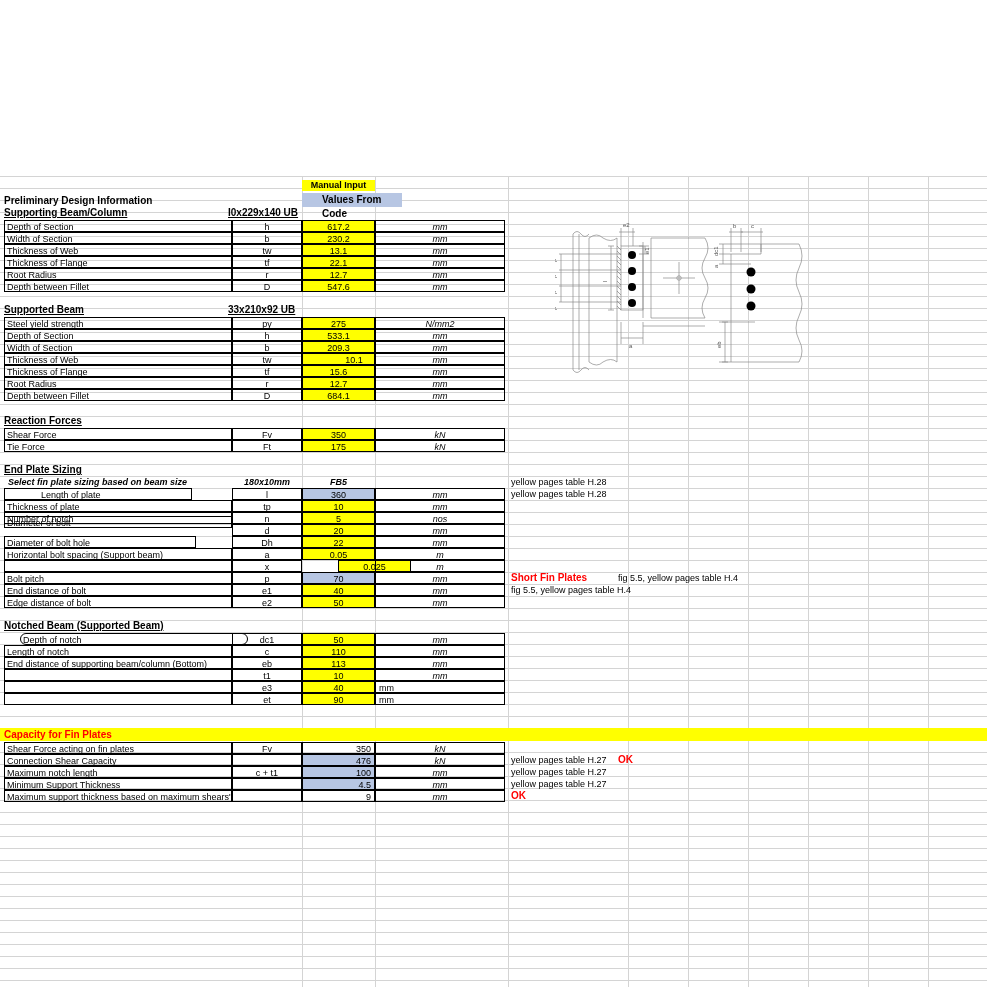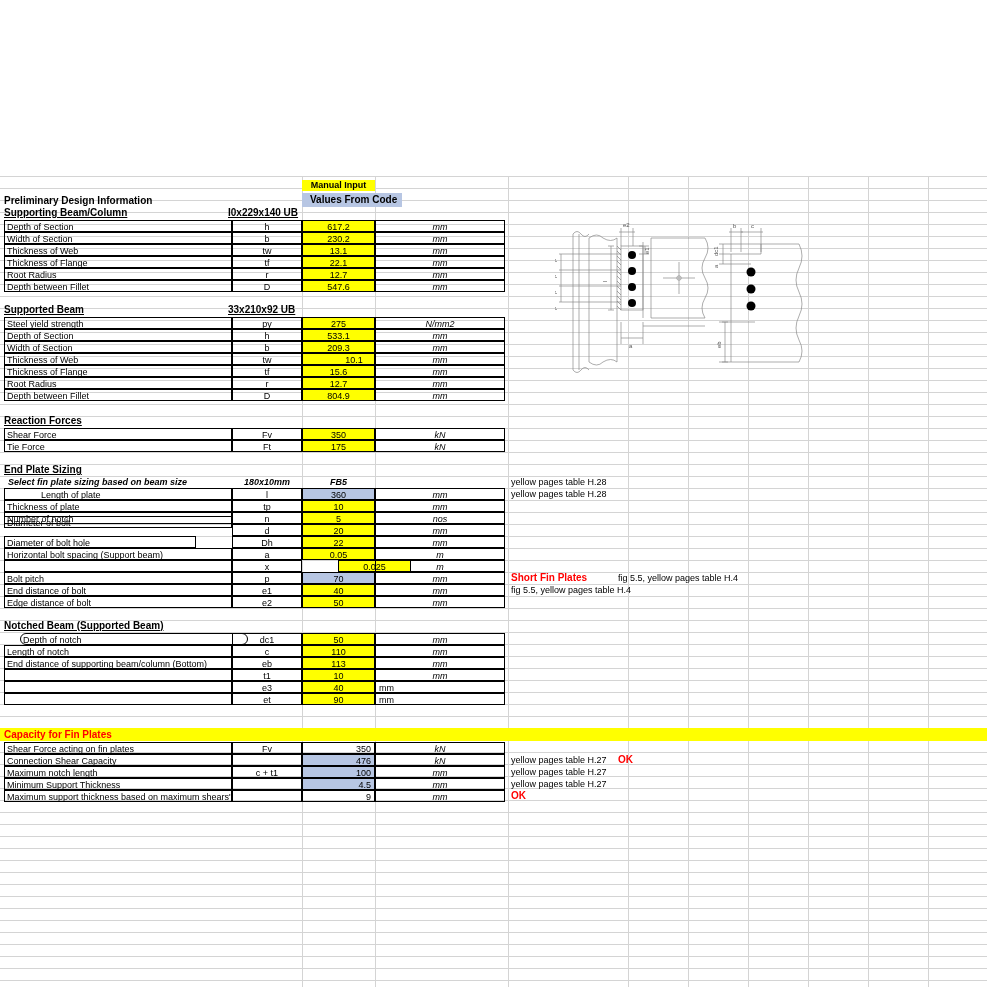--- a/index.html
+++ b/index.html
@@ -43,21 +43,21 @@
   .banner{position:absolute;left:0;top:0;width:987px;height:13px;
           background:#ffff00;}
   .banner-txt{position:absolute;left:4px;top:0;height:13px;line-height:13px;
           font-weight:bold;font-size:10px;color:#ff0000;}
 
   
   #legend-manual{position:absolute;left:302px;top:180px;width:73px;height:11px;
       background:#ffff00;line-height:11px;text-align:center;font-weight:bold;
       font-size:9px;overflow:hidden;}
   #legend-code{position:absolute;left:302px;top:193px;width:100px;height:14px;
-      background:#b7c6e3;line-height:14px;text-align:left;padding-left:8px;
+      background:#b7c6e3;line-height:14px;text-align:left;padding-left:20px;
       font-weight:bold;font-size:10px;box-sizing:border-box;}
 
   
   #diagram{position:absolute;left:555px;top:222px;width:260px;height:160px;}
   #diagram svg{display:block;}
 </style>
 </head>
 <body>
 
 <div id="gridlayer">
@@ -192,37 +192,37 @@
     <div class="cell bx c-label" style="top:189px;left:4px;width:228px;">Thickness of Flange</div>
     <div class="cell bx c-sym" style="top:189px;">tf</div>
     <div class="cell bx c-val yellow" style="top:189px;">15.6</div>
     <div class="cell bx c-unit italic" style="top:189px;">mm</div>
     <div class="cell bx c-label" style="top:201px;left:4px;width:228px;">Root Radius</div>
     <div class="cell bx c-sym" style="top:201px;">r</div>
     <div class="cell bx c-val yellow" style="top:201px;">12.7</div>
     <div class="cell bx c-unit italic" style="top:201px;">mm</div>
     <div class="cell bx c-label" style="top:213px;left:4px;width:228px;">Depth between Fillet</div>
     <div class="cell bx c-sym" style="top:213px;">D</div>
-    <div class="cell bx c-val yellow" style="top:213px;">804.9</div>
+    <div class="cell bx c-val yellow" style="top:213px;">684.1</div>
     <div class="cell bx c-unit italic" style="top:213px;">mm</div>
     <div class="cell hdr" style="left:4px;width:250px;top:239px;">Reaction Forces</div>
     <div class="cell bx c-label" style="top:252px;left:4px;width:228px;">Shear Force</div>
     <div class="cell bx c-sym" style="top:252px;">Fv</div>
     <div class="cell bx c-val yellow" style="top:252px;">350</div>
     <div class="cell bx c-unit italic" style="top:252px;">kN</div>
     <div class="cell bx c-label" style="top:264px;left:4px;width:228px;">Tie Force</div>
     <div class="cell bx c-sym" style="top:264px;">Ft</div>
     <div class="cell bx c-val yellow" style="top:264px;">175</div>
     <div class="cell bx c-unit italic" style="top:264px;">kN</div>
     <div class="cell hdr" style="left:4px;width:250px;top:288px;">End Plate Sizing</div>
     <div class="cell bolditalic" style="left:8px;width:222px;top:300px;">Select fin plate sizing based on beam size</div>
     <div class="cell bolditalic c-sym" style="top:300px;">180x10mm</div>
     <div class="cell bolditalic c-val" style="top:300px;">FB5</div>
     <div class="cell c-note" style="top:300px;">yellow pages table H.28</div>
-    <div class="cell bx c-label" style="top:312px;left:4px;width:228px;padding-left:36px;">Length of plate</div>
+    <div class="cell bx c-label" style="top:312px;left:4px;width:188px;padding-left:36px;">Length of plate</div>
     <div class="cell bx c-sym" style="top:312px;">l</div>
     <div class="cell bx c-val blue" style="top:312px;">360</div>
     <div class="cell bx c-unit italic" style="top:312px;">mm</div>
     <div class="cell c-note" style="top:312px;">yellow pages table H.28</div>
     <div class="cell bx c-label" style="top:324px;left:4px;width:228px;">Thickness of plate</div>
     <div class="cell bx c-sym" style="top:324px;">tp</div>
     <div class="cell bx c-val yellow" style="top:324px;">10</div>
     <div class="cell bx c-unit italic" style="top:324px;">mm</div>
     <div class="cell bx c-label" style="top:336px;left:4px;width:228px;">Number of notch</div>
     <div class="cell bx c-sym" style="top:336px;">n</div>

